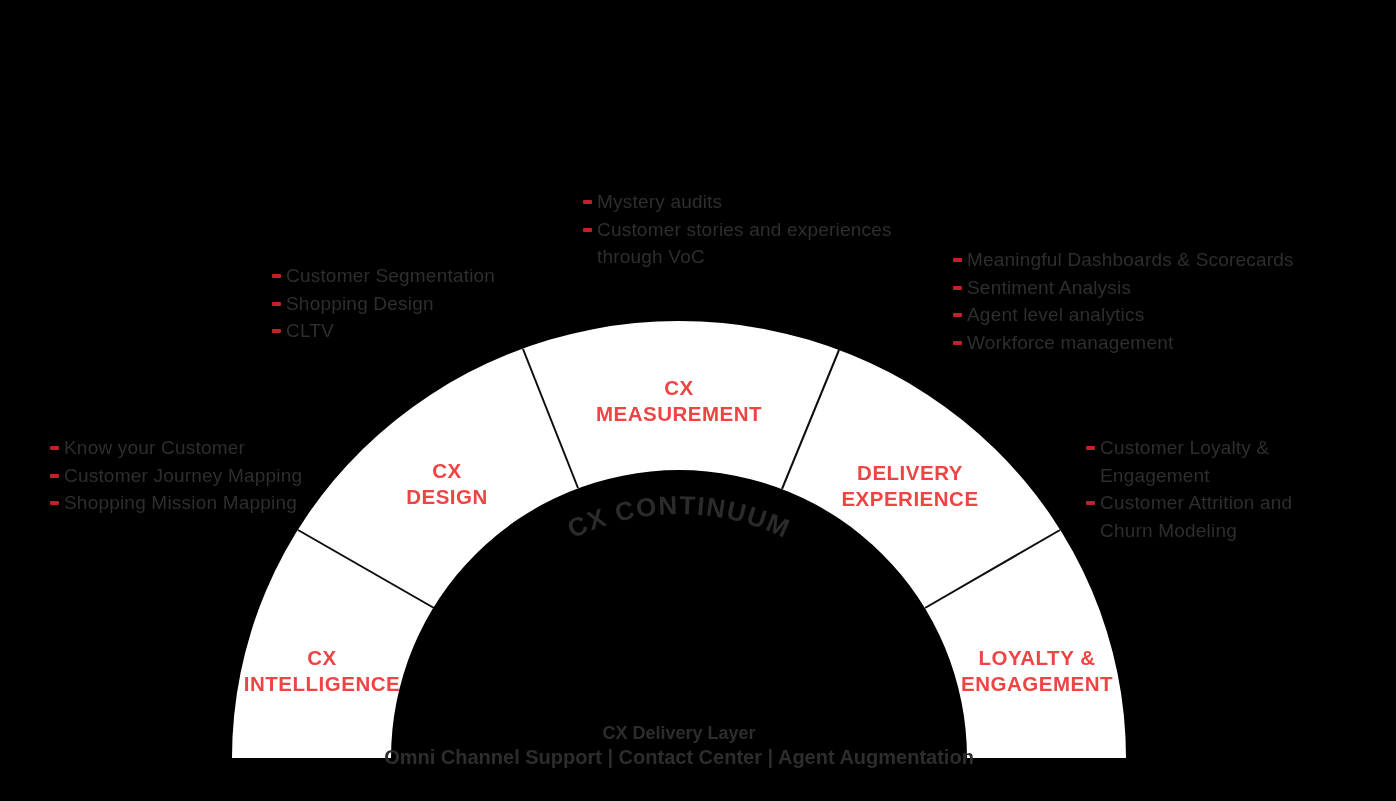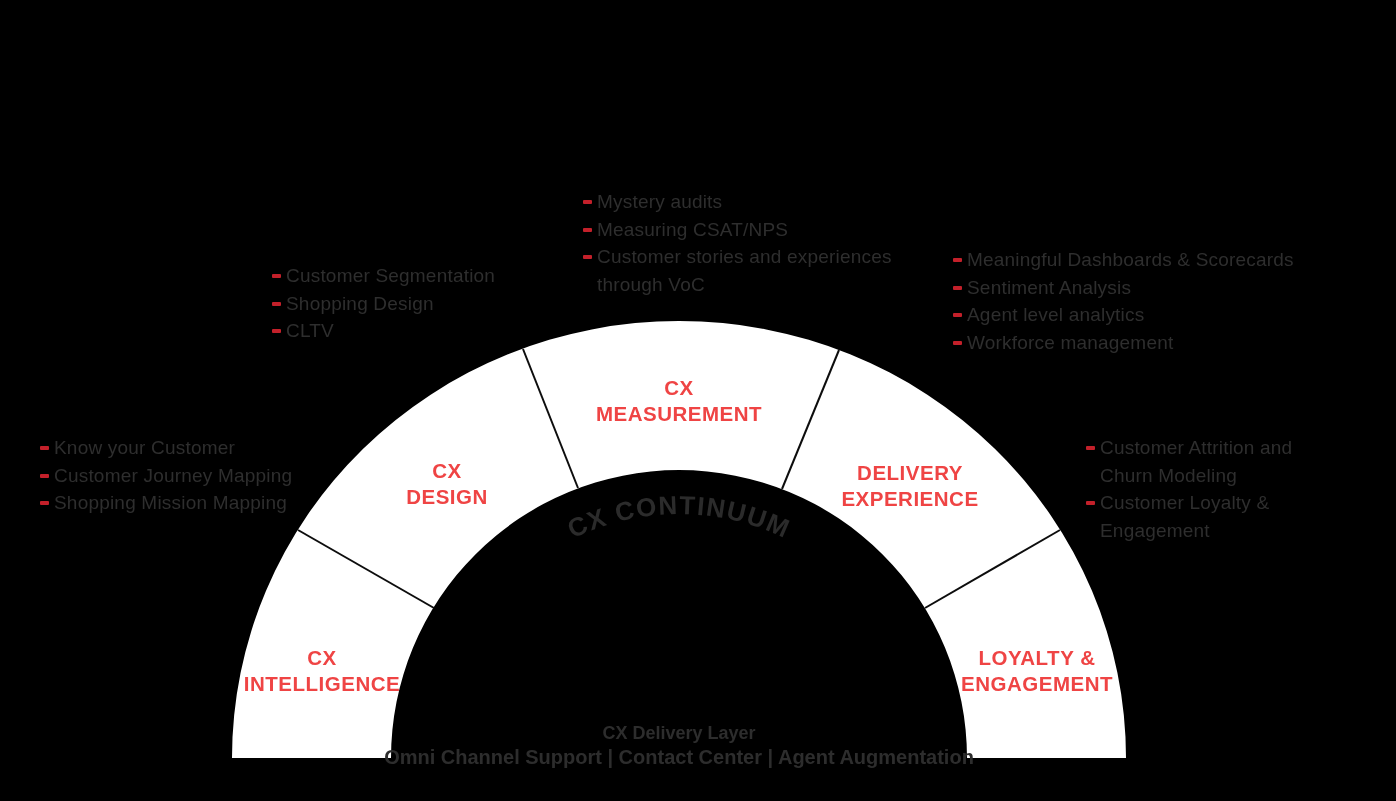--- a/index.html
+++ b/index.html
@@ -108,24 +108,20 @@
     <div>ENGAGEMENT</div>
   </div>
 
   <div class="blist" style="left:583px; top:140px; width:312px;margin-top:48px;">
     <div class="item">
       <span class="dash"></span>
       <span>Mystery audits</span>
     </div>
     <div class="item">
       <span class="dash"></span>
-      <span>Measuring CSAT/NPS</span>
-    </div>
-    <div class="item">
-      <span class="dash"></span>
       <span>Customer stories and experiences through VoC</span>
     </div>
   </div>
 
   <div class="blist" style="left:272px; top:262px; width:260px;">
     <div class="item">
       <span class="dash"></span>
       <span>Customer Segmentation</span>
     </div>
     <div class="item">
@@ -150,42 +146,42 @@
     <div class="item">
       <span class="dash"></span>
       <span>Agent level analytics</span>
     </div>
     <div class="item">
       <span class="dash"></span>
       <span>Workforce management</span>
     </div>
   </div>
 
-  <div class="blist" style="left:40px; top:434px; width:270px;">
+  <div class="blist" style="left:50px; top:434px; width:270px;">
     <div class="item">
       <span class="dash"></span>
       <span>Know your Customer</span>
     </div>
     <div class="item">
       <span class="dash"></span>
       <span>Customer Journey Mapping</span>
     </div>
     <div class="item">
       <span class="dash"></span>
       <span>Shopping Mission Mapping</span>
     </div>
   </div>
 
   <div class="blist" style="left:1086px; top:434px; width:214px;">
     <div class="item">
       <span class="dash"></span>
-      <span>Customer Attrition and Churn Modeling</span>
+      <span>Customer Loyalty &amp; Engagement</span>
     </div>
     <div class="item">
       <span class="dash"></span>
-      <span>Customer Loyalty &amp; Engagement</span>
+      <span>Customer Attrition and Churn Modeling</span>
     </div>
   </div>
 
   <div class="footer-caption footer-line1">CX Delivery Layer</div>
   <div class="footer-caption footer-line2">Omni Channel Support | Contact Center | Agent Augmentation</div>
 
 </div>
 
 </body></html>

